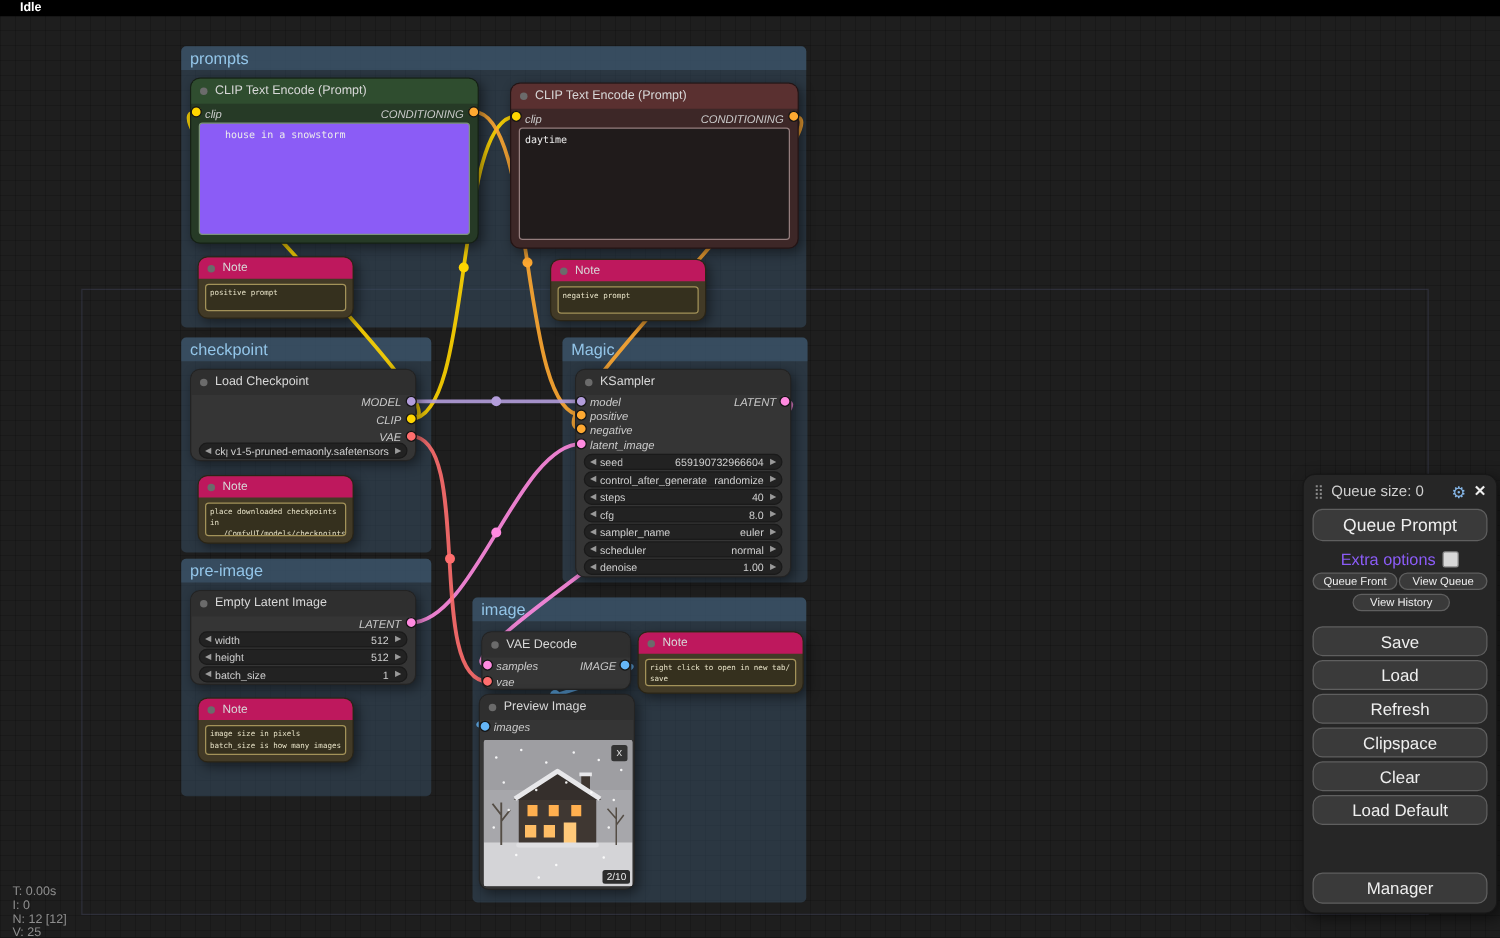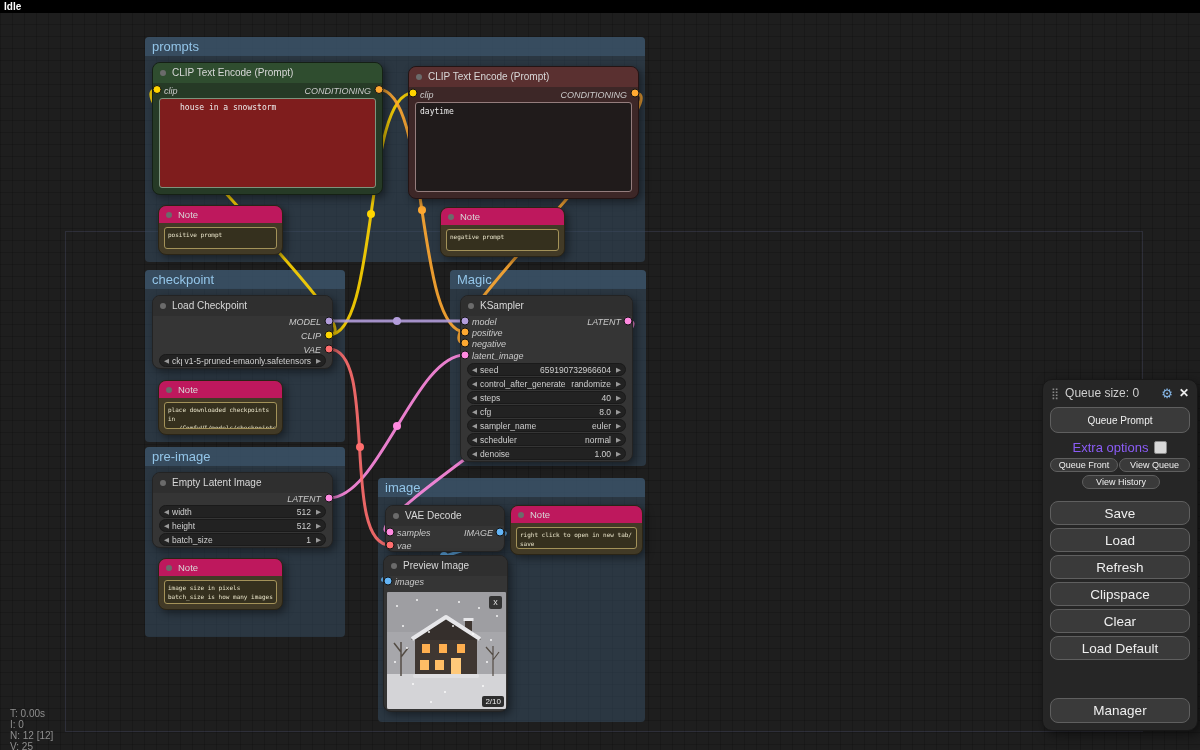--- a/index.html
+++ b/index.html
@@ -3,21 +3,21 @@
 <meta charset="utf-8">
 <style>
   html,body{margin:0;padding:0;background:#111;}
   .canvas{position:relative;width:1200px;height:750px;overflow:hidden;
     background-color:#1e1e1e;
     background-image:linear-gradient(rgba(0,0,0,.16) 1px,transparent 1px),
                      linear-gradient(90deg,rgba(0,0,0,.16) 1px,transparent 1px);
     background-size:12px 12px;
     font-family:"Liberation Sans",sans-serif;}
   .topbar{position:absolute;left:0;top:0;width:100%;height:13px;background:#000;color:#fff;
-    font-size:10px;font-weight:bold;line-height:13px;padding-left:4px;box-sizing:border-box;z-index:50;}
+    font-size:10px;font-weight:bold;line-height:13px;padding-left:16px;box-sizing:border-box;z-index:50;}
   .bigcell{position:absolute;left:65px;top:231px;width:1076px;height:499px;
     border:1px solid rgba(130,135,200,.16);pointer-events:none;z-index:1;}
 
   
   .group{position:absolute;background:rgba(56,80,102,.50);border-radius:4px;z-index:2;}
   .gtitle{height:19px;line-height:19px;padding:0 7px;font-size:13px;color:#93c5e8;
     background:rgba(66,95,120,.55);border-radius:4px 4px 0 0;}
 
   
   .wires{position:absolute;left:0;top:0;z-index:5;pointer-events:none;}
@@ -39,21 +39,21 @@
   .n-note .ntitle{background:#be185d;height:17px;line-height:17px;font-size:9.5px;}
   .n-note .ndot{top:5.5px;}
 
   .slot{position:absolute;font-size:9px;color:#cacaca;white-space:nowrap;line-height:10px;font-style:italic;}
   .in{left:11px;}
   .out{right:11px;text-align:right;}
 
   .tbox{position:absolute;left:6px;right:6px;top:35px;bottom:6px;border-radius:3px;background:#1d1d1d;
     border:1px solid #8a8a8a;color:#ececec;font:8px/1.4 "DejaVu Sans Mono",monospace;
     padding:3px 4px;white-space:pre-wrap;overflow:hidden;}
-  .n-green .tbox{background:#7f1d1d;border-color:#7d947d;padding-left:20px;}
+  .n-green .tbox{background:#8b5cf6;border-color:#7d947d;padding-left:20px;}
   .n-red .tbox{background:#201b1b;border-color:#947d7d;}
 
   .nbox{position:absolute;left:5px;right:5px;top:21px;bottom:5px;border-radius:3px;background:#35301e;
     border:1px solid #a39259;color:#e8e3c8;font:6px/1.5 "DejaVu Sans Mono",monospace;
     padding:2px 3px;white-space:pre-wrap;overflow:hidden;}
 
   .widget{position:absolute;left:6px;right:6px;height:13px;background:#222;border:1px solid #1a1a1a;
     border-radius:7px;display:flex;align-items:center;padding:0 4px;box-sizing:border-box;
     font-size:8.5px;color:#cfcfcf;gap:3px;}
   .warr{font-size:6.5px;color:#9a9a9a;line-height:13px;flex:0 0 auto;}
@@ -352,21 +352,21 @@
     </g>
   </svg>
 
   <div class="menu">
     <div class="mhead">
       <span class="drag">⣿</span>
       <span class="qsize">Queue size: 0</span>
       <span class="gear">⚙</span>
       <span class="mclose">✕</span>
     </div>
-    <div class="btn" style="top:27px;left:7px;right:7px;height:26px;font-size:10px">Queue Prompt</div>
+    <div class="btn" style="top:27px;left:7px;right:7px;height:26px;font-size:14px">Queue Prompt</div>
     <div class="extra">
       <span>Extra options</span>
       <span class="checkbox"></span>
     </div>
     <div class="btn" style="top:78px;left:7px;width:68px;height:14px;font-size:9px;border-radius:7px">Queue Front</div>
     <div class="btn" style="top:78px;right:7px;width:71px;height:14px;font-size:9px;border-radius:7px">View Queue</div>
     <div class="btn" style="top:95px;left:39px;width:78px;height:14px;font-size:9px;border-radius:7px">View History</div>
     <div class="btn" style="top:121px;left:7px;right:7px;height:24px">Save</div>
     <div class="btn" style="top:148px;left:7px;right:7px;height:24px">Load</div>
     <div class="btn" style="top:175px;left:7px;right:7px;height:24px">Refresh</div>

